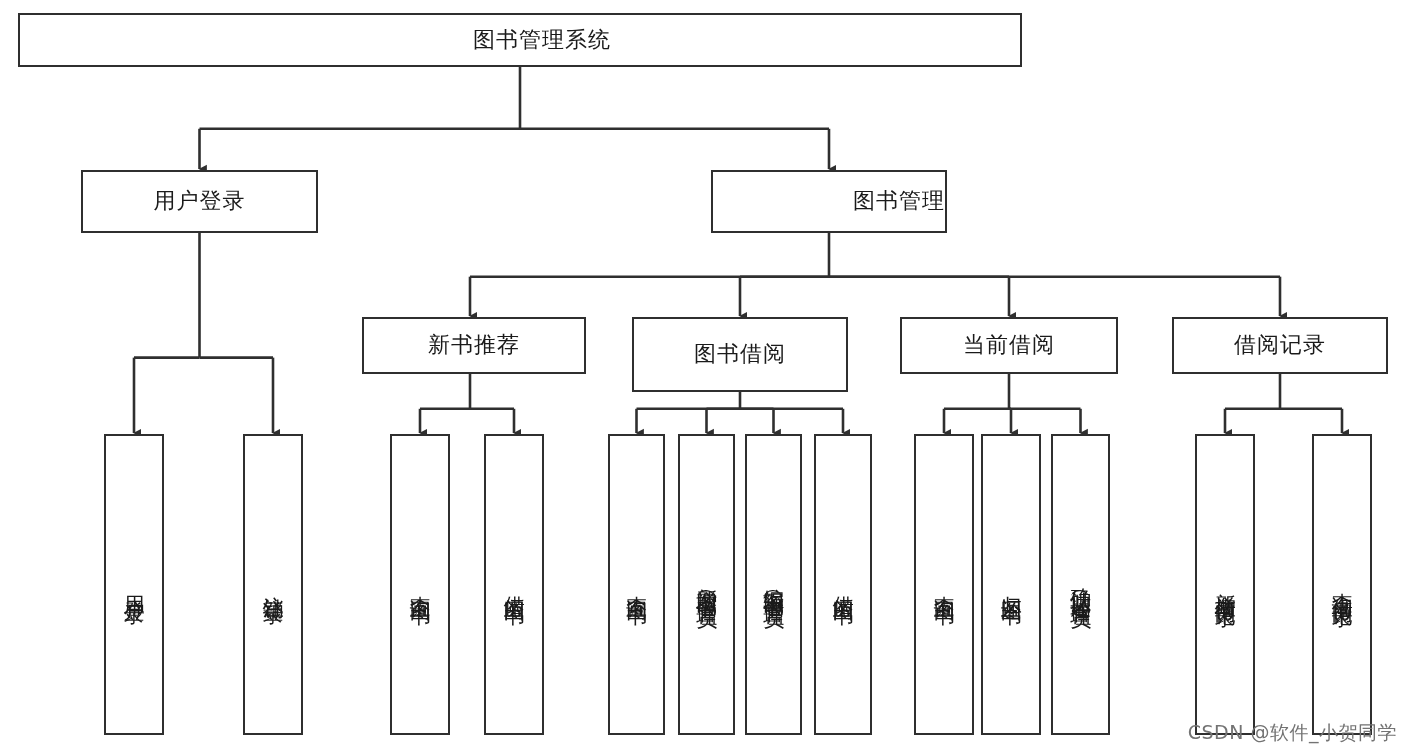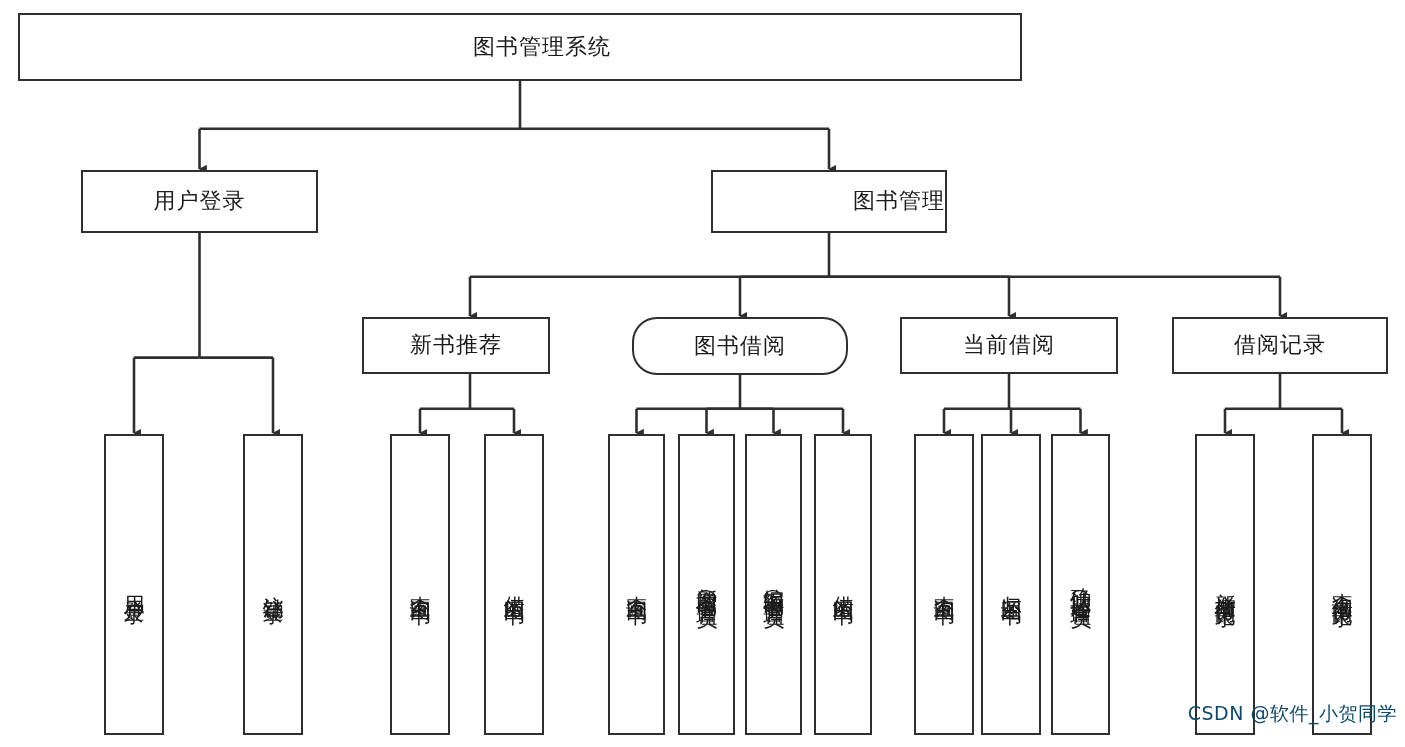--- a/index.html
+++ b/index.html
@@ -49,23 +49,23 @@
     letter-spacing: 3px;
     padding: 6px 0;
   }
   .node.vert .vtext {
     display: block;
     white-space: nowrap;
   }
   .watermark {
     position: absolute;
     right: 8px;
-    bottom: 20px;
+    bottom: 1px;
     font-size: 19px;
-    color: #0c4a6e;
+    color: #737373;
     letter-spacing: 0.5px;
     white-space: nowrap;
     margin-top: 36px;
   }
 </style>
 </head>
 <body>
 
 <div id="canvas">
 
@@ -117,37 +117,37 @@
         <path d="M1009,408.8 L1080.5,408.8"></path>
         <path d="M1080.5,408.8 L1080.5,433" marker-end="url(#arrow)"></path>
         <path d="M1280,374 L1280,408.8"></path>
         <path d="M1280,408.8 L1225,408.8"></path>
         <path d="M1225,408.8 L1225,433" marker-end="url(#arrow)"></path>
         <path d="M1280,408.8 L1342,408.8"></path>
         <path d="M1342,408.8 L1342,433" marker-end="url(#arrow)"></path>
       </g>
   </svg>
 
-  <div class="node horiz" style="left: 18px; top: 13px; width: 1004px; height: 68px; padding-left: 44px;">
+  <div class="node horiz" style="left: 18px; top: 13px; width: 1004px; height: 54px; padding-left: 44px;">
       <span>图书管理系统</span>
     </div>
 
   <div class="node horiz" style="left: 81px; top: 170px; width: 237px; height: 63px;">
       <span>用户登录</span>
     </div>
 
   <div class="node horiz" style="left: 711px; top: 170px; width: 236px; height: 63px; justify-content: flex-end;">
       <span>图书管理</span>
     </div>
 
-  <div class="node horiz" style="left: 362px; top: 317px; width: 188px; height: 57px;">
+  <div class="node horiz" style="left: 362px; top: 317px; width: 224px; height: 57px;">
       <span>新书推荐</span>
     </div>
 
-  <div class="node horiz" style="left: 632px; top: 317px; width: 216px; height: 58px; border-radius: 25px;">
+  <div class="node horiz" style="left: 632px; top: 317px; width: 216px; height: 75px;">
       <span>图书借阅</span>
     </div>
 
   <div class="node horiz" style="left: 1172px; top: 317px; width: 216px; height: 57px;">
       <span>借阅记录</span>
     </div>
 
   <div class="node horiz" style="left: 900px; top: 317px; width: 218px; height: 57px;">
       <span>当前借阅</span>
     </div>

